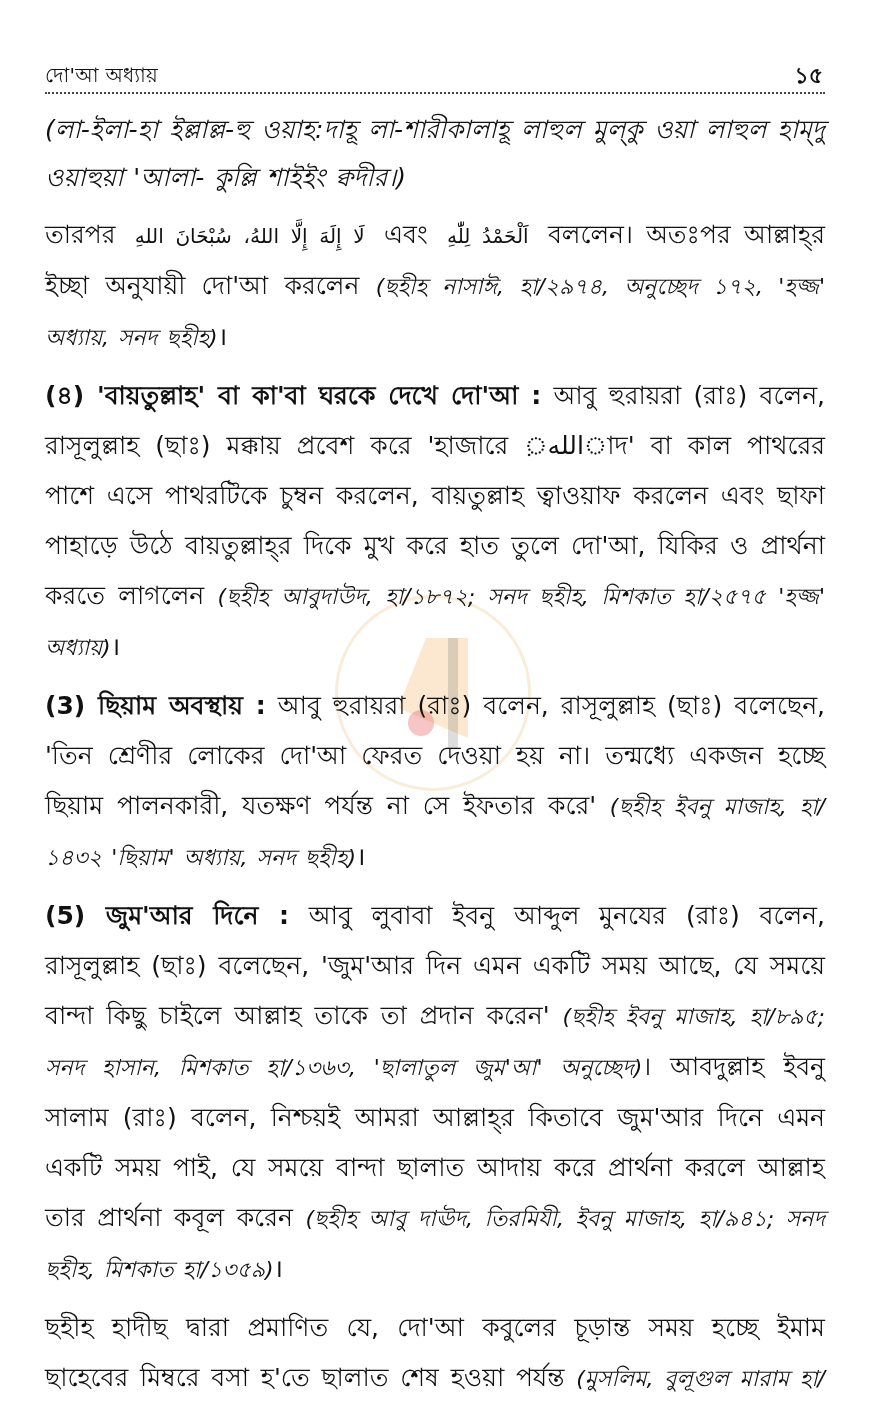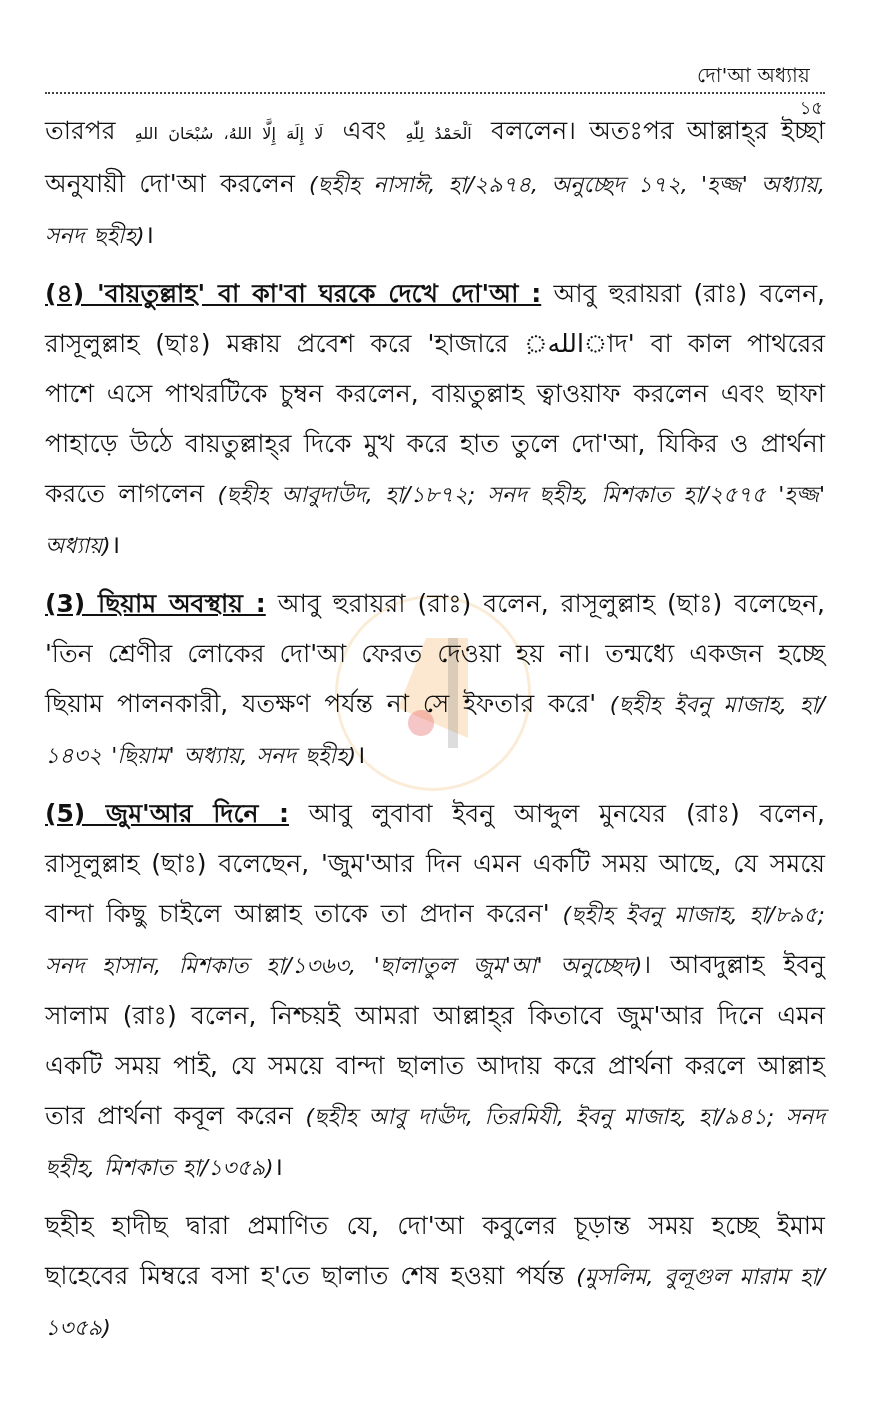--- a/index.html
+++ b/index.html
@@ -22,32 +22,31 @@
     width: 780px;
   }
   .running-head {
     position: relative;
     height: 36px;
   }
   .running-title {
     position: absolute;
     left: 0;
     right: 15px;
-    text-align: right;
+    text-align: left;
     top: 4px;
     font-size: 20px;
     letter-spacing: 0.2px;
   }
   .page-number {
     position: absolute;
     right: 2px;
     top: 2px;
-    font-size: 18px;
-    font-weight: normal;
-    margin-top: 36px;
+    font-size: 22px;
+    font-weight: bold;
   }
   .dotted-rule {
     height: 0;
     border-top: 2px dotted #444444;
     margin: 0 0 12px 0;
   }
   .para {
     font-size: 25px;
     line-height: 50px;
     text-align: justify;
@@ -59,25 +58,24 @@
   }
   .italic {
     font-style: italic;
   }
   .cite {
     font-style: italic;
     font-size: 22px;
   }
   .bold {
     font-weight: bold;
-    text-decoration: underline;
   }
   .arabic {
     font-family: "DejaVu Sans", sans-serif;
-    font-size: 16px;
+    font-size: 20px;
     direction: rtl;
     unicode-bidi: isolate;
     padding: 0 6px;
   }
   .watermark {
     position: absolute;
     left: 335px;
     top: 595px;
     width: 190px;
     height: 190px;
@@ -122,20 +120,23 @@
 </div>
 
 <div class="page">
 
   <div class="running-head">
     <div class="running-title">দো'আ অধ্যায়</div>
     <div class="page-number">১৫</div>
   </div>
   <div class="dotted-rule"></div>
 
+  <p class="para italic tight">
+    <span>(লা-ইলা-হা ইল্লাল্ল-হু ওয়াহ:দাহূ লা-শারীকালাহূ লাহুল মুল্‌কু ওয়া লাহুল হাম্‌দু ওয়াহুয়া 'আলা- কুল্লি শাইইং ক্বদীর।)</span>
+  </p>
 
   <p class="para">
     <span>তারপর</span>
     <span class="arabic">لَا إِلَهَ إِلَّا اللهُ، سُبْحَانَ اللهِ</span>
     <span>এবং</span>
     <span class="arabic">اَلْحَمْدُ لِلّٰهِ</span>
     <span>বললেন। অতঃপর আল্লাহ্‌র ইচ্ছা অনুযায়ী দো'আ করলেন</span>
     <span class="cite">(ছহীহ নাসাঈ, হা/২৯৭৪, অনুচ্ছেদ ১৭২, 'হজ্জ' অধ্যায়, সনদ ছহীহ)</span><span>।</span>
   </p>
 

